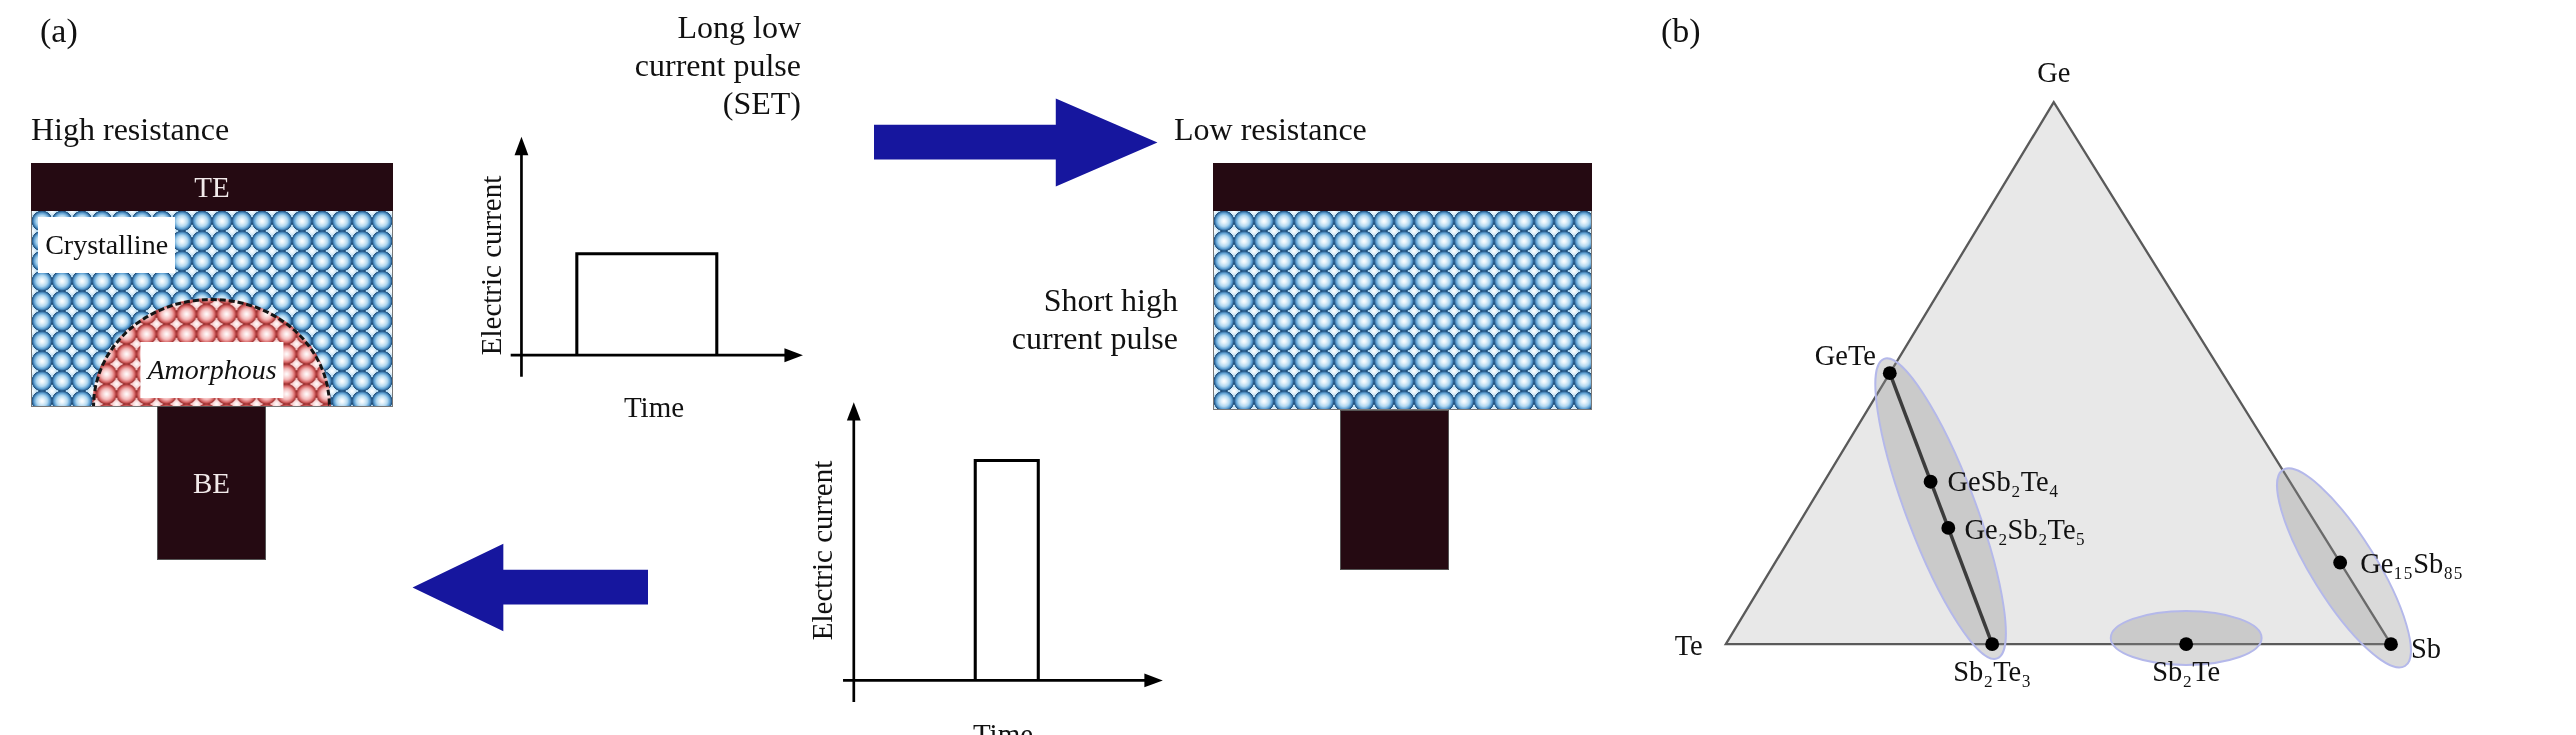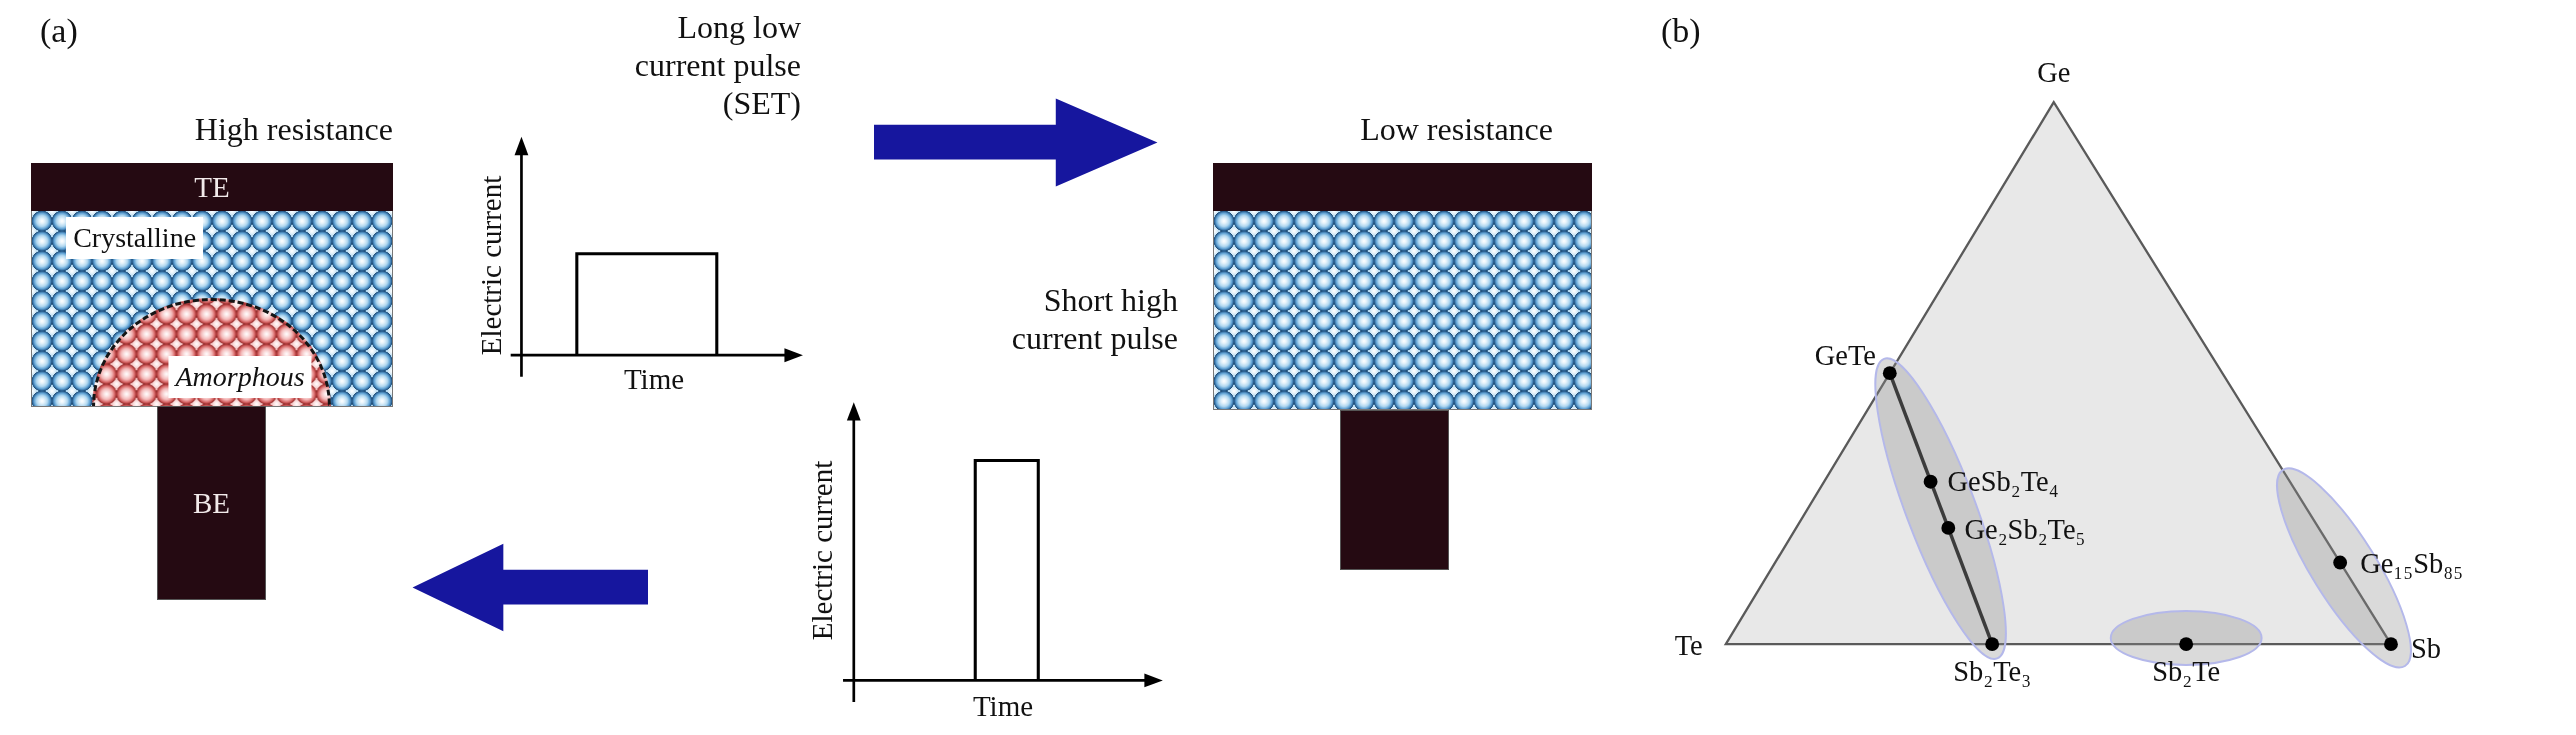--- a/index.html
+++ b/index.html
@@ -10,28 +10,28 @@
     font-family: "Liberation Serif", "DejaVu Serif", serif;
     color: #111111;
     overflow: hidden;
   }
   svg { position: absolute; overflow: visible; }
 
   .panel-label { position: absolute; font-size: 34px; z-index: 6; }
   #label-a { left: 40px;  top: 12.3px; }
   #label-b { left: 1661px; top: 12.3px; }
 
-  .dev-title { position: absolute; font-size: 32px; text-align: right; white-space: nowrap; }
+  .dev-title { position: absolute; font-size: 32px; text-align: left; white-space: nowrap; }
   #high-res-title { left: 31px;   top: 111px; width: 362px; }
   #low-res-title  { left: 1174px; top: 111px; width: 379px; }
 
   .electrode { position: absolute; background: #250a12; display: flex; align-items: center; justify-content: center; }
   .elec-label { color: #f2eaea; font-size: 29px; }
   #te-left  { left: 31px;   top: 163px; width: 362px; height: 48px; }
-  #be-left  { left: 157px;  top: 406px; width: 109px; height: 194px; border: 1.5px solid #555; }
+  #be-left  { left: 157px;  top: 406px; width: 109px; height: 154px; border: 1.5px solid #555; }
   #te-right { left: 1213px; top: 163px; width: 379px; height: 48px; }
   #be-right { left: 1340px; top: 410px; width: 109px; height: 160px; border: 1.5px solid #555; }
 
   .crystal {
     position: absolute;
     background-color: #5f97c4;
     background-image:
       radial-gradient(circle 10.8px at 10px 10px, #ffffff 0px, #e6f3fb 2.3px, #b2d8f0 5.4px, #66a6d6 7.7px, #31699c 9.4px, #1d4a72 10px, rgba(0,0,0,0) 10.5px),
       radial-gradient(circle 10.8px at 10px 10px, #ffffff 0px, #e6f3fb 2.3px, #b2d8f0 5.4px, #66a6d6 7.7px, #31699c 9.4px, #1d4a72 10px, rgba(0,0,0,0) 10.5px);
     background-size: 20px 20px;
@@ -47,42 +47,42 @@
     left: 60px; bottom: 0; width: 239px; height: 108px;
     border: 3.1px dashed #151515; border-bottom: none;
     border-radius: 119px 119px 0 0 / 108px 108px 0 0;
     background-color: #c96a6a;
     background-image:
       radial-gradient(circle 10.8px at 10px 10px, #ffffff 0px, #fbe4e4 2.3px, #f3b9b9 5.4px, #dd7676 7.7px, #b84040 9.4px, #8c2a2a 10px, rgba(0,0,0,0) 10.5px),
       radial-gradient(circle 10.8px at 10px 10px, #ffffff 0px, #fbe4e4 2.3px, #f3b9b9 5.4px, #dd7676 7.7px, #b84040 9.4px, #8c2a2a 10px, rgba(0,0,0,0) 10.5px);
     background-size: 20px 20px;
     background-position: 1.5px 3.1px, 11.5px 13px;
   }
-  .chip { position: absolute; background: #ffffff; font-size: 28px; line-height: 1.15; padding: 5px 7px; z-index: 2; white-space: nowrap; margin-left: 28px; }
+  .chip { position: absolute; background: #ffffff; font-size: 28px; line-height: 1.15; padding: 12px 7px; z-index: 2; white-space: nowrap; }
   #crys-chip { left: 6.2px; top: 6.2px; }
   #amor-chip { left: 50%; transform: translateX(-50%); bottom: 7.7px; font-style: italic; }
 
   .pulse-title { position: absolute; font-size: 32px; line-height: 1.18; text-align: right; }
   #set-title   { left: 493px;  top: 9.2px;  width: 308px; }
   #reset-title { left: 862px; top: 282px; width: 316px; }
 
   #set-plot   { left: 483px;  top: 132px; }
   #reset-plot { left: 815px; top: 396px; }
   .axis  { stroke: #000; stroke-width: 3.5; }
   .ah    { fill: #000; }
   .pulse { stroke: #000; stroke-width: 4; fill: none; }
 
   .vlabel {
     position: absolute; width: 246px; text-align: center; font-size: 29px;
     white-space: nowrap; transform: rotate(-90deg);
   }
   #set-ylabel   { left: 368px; top: 249px; }
   #reset-ylabel { left: 699px; top: 534px; }
 
-  .xlabel { position: absolute; font-size: 29px; text-align: center; width: 154px; white-space: nowrap; }
+  .xlabel { position: absolute; font-size: 29px; text-align: center; width: 154px; white-space: nowrap; margin-top: 28px; }
   #set-xlabel   { left: 577px;  top: 363px; }
   #reset-xlabel { left: 926px; top: 690px; }
 
   #arrow-set   { left: 874px; top: 97px; }
   #arrow-reset { left: 411px;  top: 542px; }
   .bluearrow { fill: #16169e; }
 
   #ternary { left: 1655px; top: 42px; }
   .tri { fill: #e8e8e8; stroke: #5a5a5a; stroke-width: 3; }
   .zone { fill: rgba(140,140,140,0.32); stroke: #b4b8ea; stroke-width: 2.5; }

